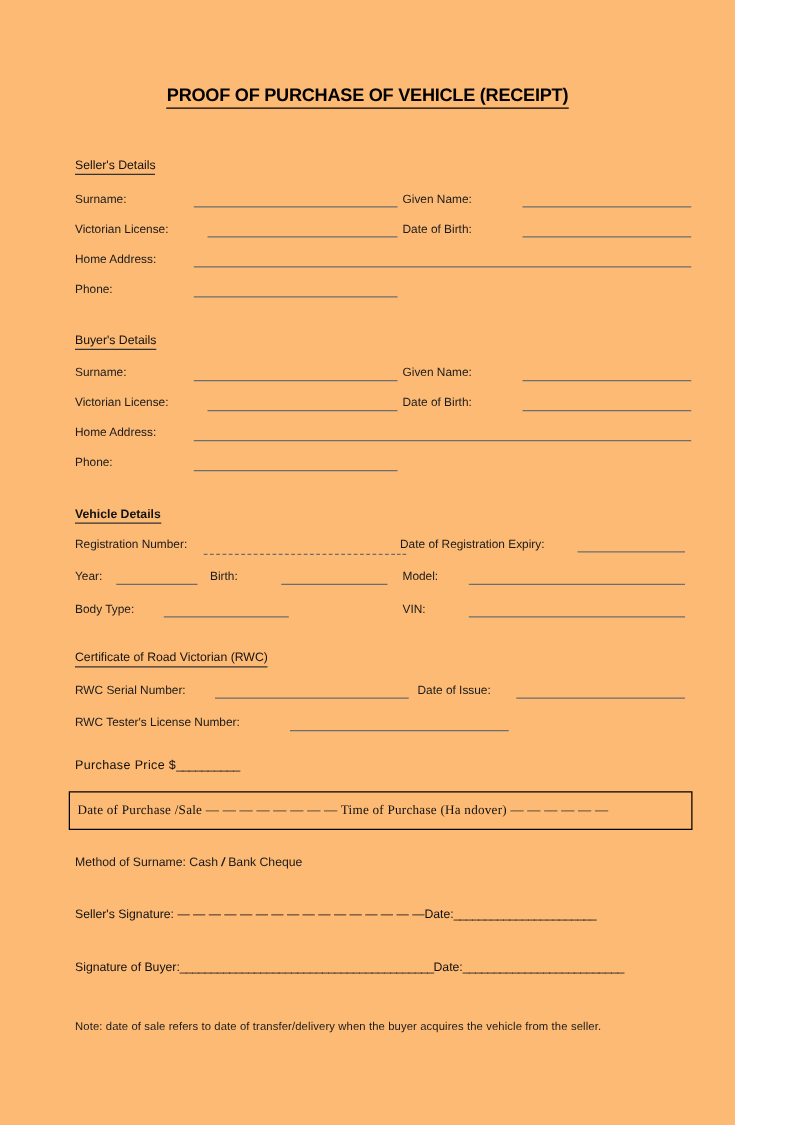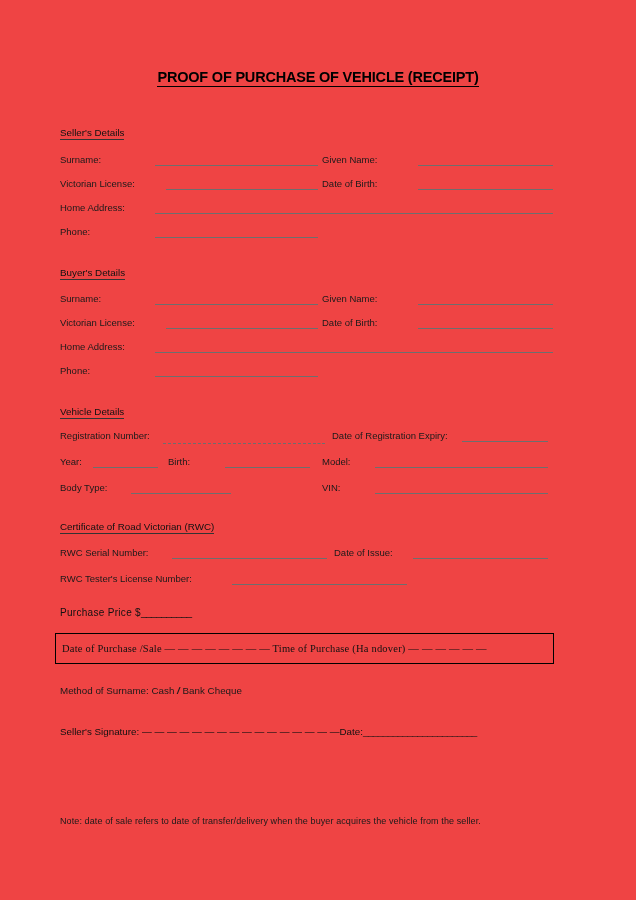--- a/index.html
+++ b/index.html
@@ -2,23 +2,23 @@
 <html><head>
 <meta charset="utf-8">
 <style>
   html, body {
     margin: 0;
     padding: 0;
     background: #ffffff;
   }
   #page {
     position: relative;
-    width: 636px;
+    width: 588px;
     height: 900px;
-    background: #ef4444;
+    background: #fdba74;
     font-family: "Liberation Sans", sans-serif;
     color: #1a1a1a;
     overflow: hidden;
   }
 
   
   .abs {
     position: absolute;
     white-space: nowrap;
     line-height: 1;
@@ -165,28 +165,28 @@
   <div class="rule" style="left:166px; top:328px; width:152px;"></div>
   <div class="abs label" style="left:322px; top:318px;">Date of Birth:</div>
   <div class="rule" style="left:418px; top:328px; width:135px;"></div>
 
   <div class="abs label" style="left:60px; top:342px;">Home Address:</div>
   <div class="rule" style="left:155px; top:352px; width:398px;"></div>
 
   <div class="abs label" style="left:60px; top:366px;">Phone:</div>
   <div class="rule" style="left:155px; top:376px; width:163px;"></div>
 
-  <div class="abs section-head" style="left:60px; top:407px;">
+  <div class="abs section-head" style="left:60px; top:407px;font-weight:bold;">
     <span>Vehicle Details</span>
   </div>
 
   <div class="abs label" style="left:60px; top:431px;">Registration  Number:</div>
   <div class="dash-run" style="left:163px; top:443px; width:148px;"></div>
   <div class="dash-run" style="left:313px; top:443px; width:12px;"></div>
-  <div class="abs label" style="left:332px; top:431px;">Date of Registration  Expiry:</div>
+  <div class="abs label" style="left:320px; top:431px;">Date of Registration  Expiry:</div>
   <div class="rule" style="left:462px; top:441px; width:86px;"></div>
 
   <div class="abs label" style="left:60px; top:457px;">Year:</div>
   <div class="rule" style="left:93px; top:467px; width:65px;"></div>
   <div class="abs label" style="left:168px; top:457px;">Birth:</div>
   <div class="rule" style="left:225px; top:467px; width:85px;"></div>
   <div class="abs label" style="left:322px; top:457px;">Model:</div>
   <div class="rule" style="left:375px; top:467px; width:173px;"></div>
 
   <div class="abs label" style="left:60px; top:483px;">Body Type:</div>
@@ -219,16 +219,19 @@
   </div>
 
   <div class="abs label" style="left:60px; top:686px; font-size:9.8px;">
     <span>Method of Surname: Cash </span><span class="em-slash">/</span><span> Bank Cheque</span>
   </div>
 
   <div class="abs sig-line" style="left:60px; top:727px;">
     <span>Seller's Signature: </span><span>— — — — — — — — — — — — — — — —</span><span>Date:</span><span class="underscore-run">_______________________</span>
   </div>
 
+  <div class="abs sig-line" style="left:60px; top:770px;">
+    <span>Signature of Buyer:</span><span class="underscore-run">_________________________________________</span><span>Date:</span><span class="underscore-run">__________________________</span>
+  </div>
 
   <div class="abs note-line" style="left:60px; top:817px;">Note: date of sale refers  to date  of transfer/delivery   when  the buyer  acquires  the vehicle  from the seller.</div>
 
 </div>
 
 </body></html>

